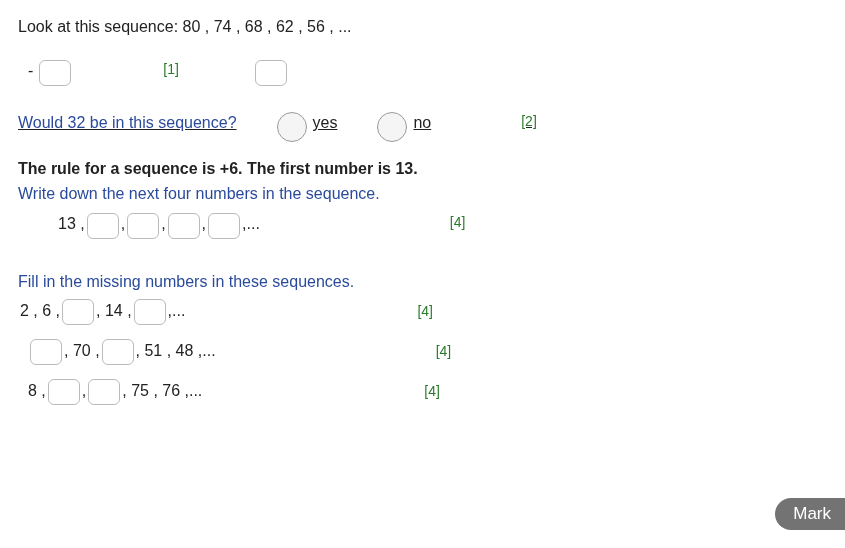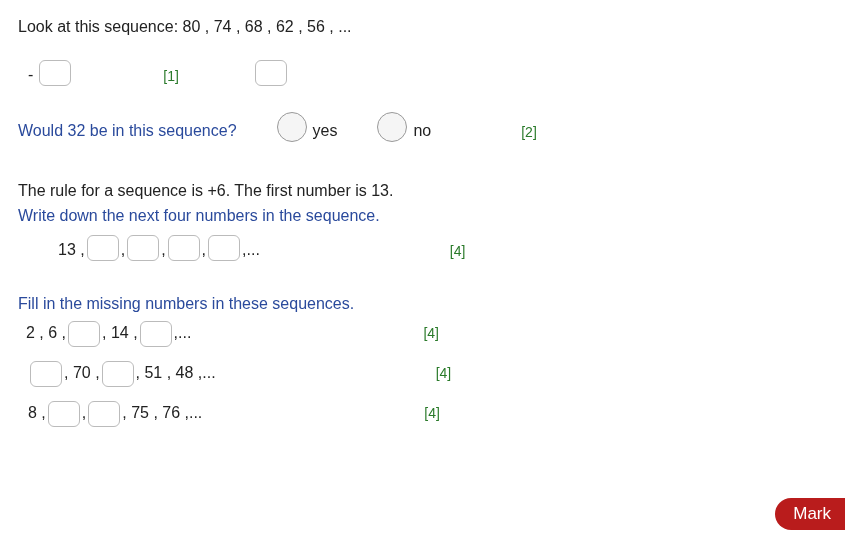--- a/index.html
+++ b/index.html
@@ -7,21 +7,21 @@
     font-size: 16px;
     color: #222;
     margin: 0;
     padding: 16px 18px;
     width: 845px;
     box-sizing: border-box;
     line-height: 1.4;
   }
   .blue { color: #2a4a9c; }
   .green { color: #2a7a2a; font-size: 14px; }
-  .row { display: flex; align-items: flex-end; flex-wrap: wrap; margin-bottom: 18px; }
+  .row { display: flex; align-items: flex-start; flex-wrap: wrap; margin-bottom: 18px; }
   .input-box {
     display: inline-block;
     width: 30px;
     height: 24px;
     border: 1.5px solid #bbb;
     border-radius: 6px;
     background: #fff;
     vertical-align: middle;
     margin: 0 2px;
   }
@@ -32,21 +32,21 @@
     border: 1.5px solid #999;
     border-radius: 50%;
     background: #f5f5f5;
     vertical-align: middle;
     margin: 0 6px 0 0;
   }
   .mark-btn {
     position: fixed;
     bottom: 18px;
     right: 0;
-    background: #b91c1c;
+    background: #737373;
     color: #fff;
     font-size: 17px;
     padding: 6px 14px 6px 18px;
     border-radius: 18px 0 0 18px;
     border: none;
     cursor: pointer;
   }
   .seq-line { margin-bottom: 14px; display:flex; align-items:center;}
   .gap { display:inline-block; }
 </style>
@@ -62,33 +62,33 @@
   <span>-</span>
   <span class="gap" style="width:4px;"></span>
   <span class="input-box"></span>
   <span class="gap" style="width:90px;"></span>
   <span class="green">[1]</span>
   <span class="gap" style="width:60px;"></span>
   <span class="gap" style="width:14px;"></span>
   <span class="input-box"></span>
 </div>
 
-<div class="row" style="margin-bottom:38px;">
+<div class="row" style="margin-bottom:16px;text-decoration:underline;">
   <span class="blue">Would 32 be in this sequence?</span>
   <span class="gap" style="width:40px;"></span>
   <span class="radio-circle"></span>
   <span>yes</span>
   <span class="gap" style="width:40px;"></span>
   <span class="radio-circle"></span>
   <span>no</span>
   <span class="gap" style="width:90px;"></span>
   <span class="green">[2]</span>
 </div>
 
-<div style="margin-bottom:2px;">
+<div style="margin-bottom:2px;font-weight:bold;">
   <span>The rule for a sequence is +6. The first number is 13.</span>
 </div>
 <div style="margin-bottom:8px;">
   <span class="blue">Write down the next four numbers in the sequence.</span>
 </div>
 <div class="row" style="margin-left:40px; margin-bottom:32px;">
   <span>13 ,</span>
   <span class="input-box"></span>
   <span>,</span>
   <span class="input-box"></span>
@@ -98,21 +98,21 @@
   <span class="input-box"></span>
   <span>,...</span>
   <span class="gap" style="width:190px;"></span>
   <span class="green">[4]</span>
 </div>
 
 <div style="margin-bottom:5px;">
   <span class="blue">Fill in the missing numbers in these sequences.</span>
 </div>
 
-<div class="seq-line" style="margin-left:8px;">
+<div class="seq-line" style="margin-left:2px;">
   <span>2 ,  6 ,</span>
   <span class="input-box"></span>
   <span>, 14 ,</span>
   <span class="input-box"></span>
   <span>,...</span>
   <span class="gap" style="flex:0 0 auto; width:232px;"></span>
   <span class="green">[4]</span>
 </div>
 
 <div class="seq-line" style="margin-left:10px;">

